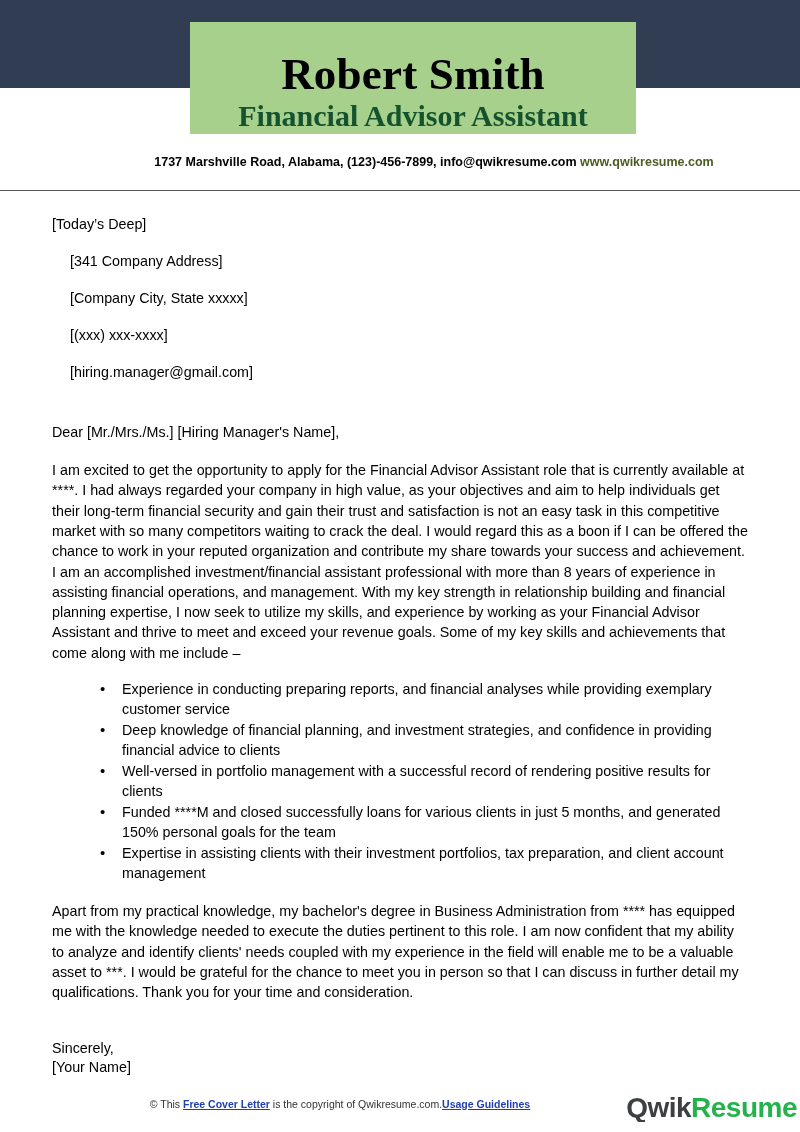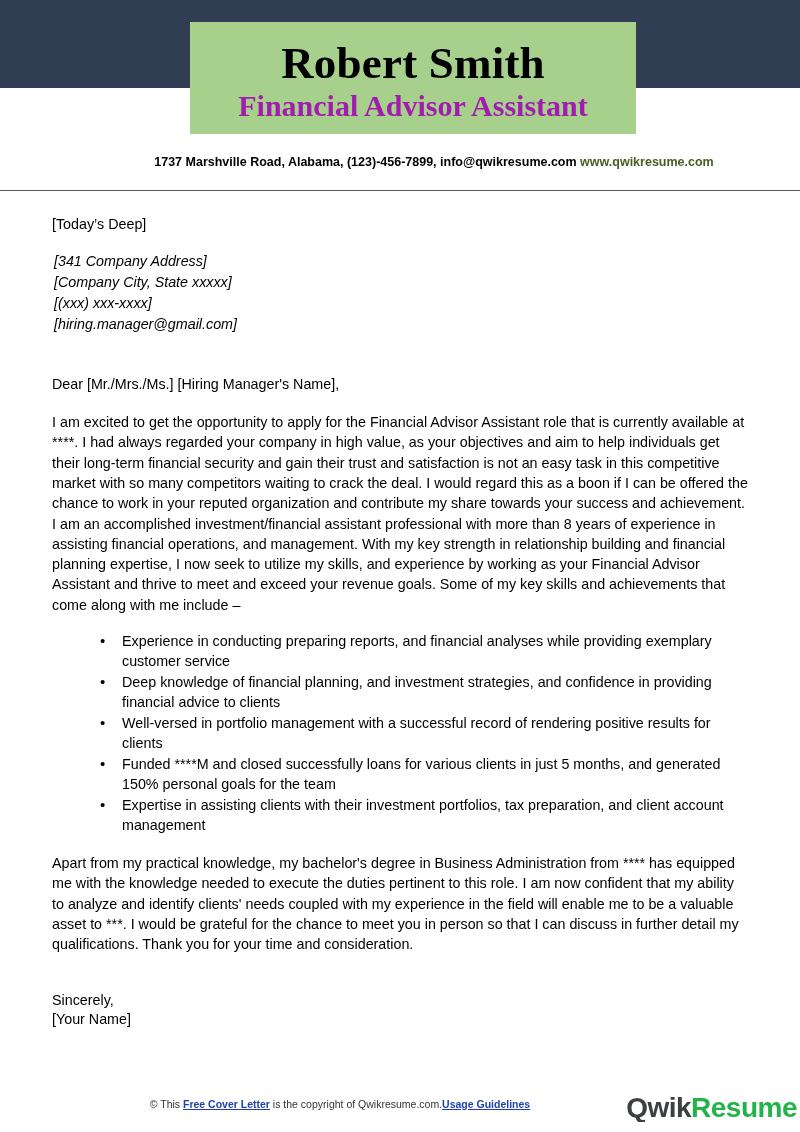--- a/index.html
+++ b/index.html
@@ -36,38 +36,38 @@
     position: absolute;
     left: 190px;
     top: 22px;
     width: 446px;
     height: 112px;
     background: #a8d08d;
     box-sizing: border-box;
     display: flex;
     flex-direction: column;
     align-items: center;
-    justify-content: center;
+    justify-content: flex-end;
     padding-top: 6px;
   }
   .name-title {
     font-family: "Liberation Serif", serif;
     font-weight: bold;
     font-size: 45px;
     line-height: 1.12;
     color: #000000;
     letter-spacing: 0.2px;
     white-space: nowrap;
   }
   .job-title {
     font-family: "Liberation Serif", serif;
     font-weight: bold;
     font-size: 30px;
     line-height: 1.2;
-    color: #a21caf;
+    color: #14532d;
     white-space: nowrap;
     margin-top: -1px;
   }
 
   .contact-line {
     position: absolute;
     left: 0;
     top: 155px;
     width: 780px;
     text-align: center;
@@ -103,23 +103,22 @@
   }
 
   .date-line {
     margin: 0 0 18px 0;
   }
 
   .addr-block {
     margin: 0 0 40px 0;
   }
   .addr-block div {
-    margin: 2px;
+    margin: 18px;
     line-height: 1.32;
-    font-style: italic;
   }
 
   .salutation {
     margin: 0 0 18px 0;
   }
 
   .para {
     margin: 0 0 16px 0;
     text-align: left;
   }

